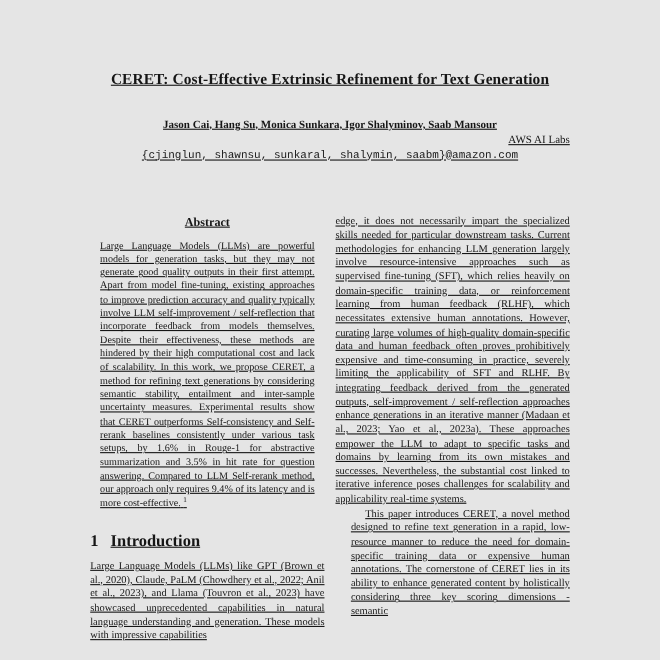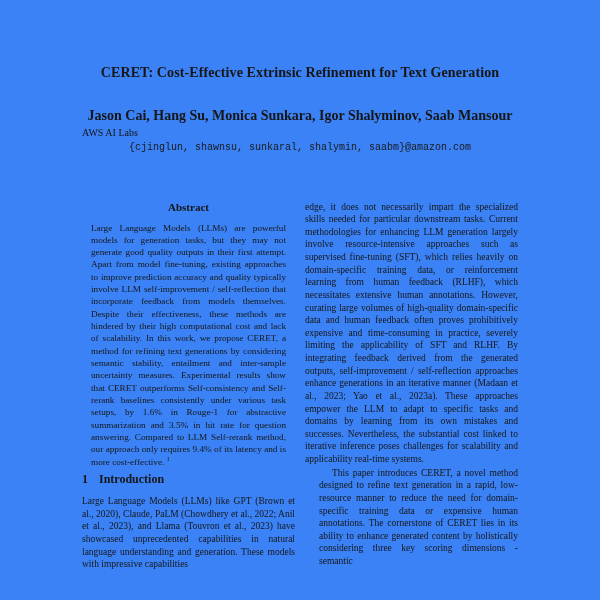--- a/index.html
+++ b/index.html
@@ -8,38 +8,39 @@
     background: #ffffff;
     color: #161616;
     font-family: "Liberation Serif", serif;
     overflow: hidden;
   }
   .page {
     width: 600px;
     height: 600px;
     padding: 64px 82px 0 82px;
     overflow: hidden;
-    background: #3b82f6;
+    background: #e5e5e5;
+    text-decoration: underline;
   }
   .title {
     font-size: 14px;
     font-weight: bold;
     text-align: center;
     line-height: 1.25;
     letter-spacing: 0.1px;
   }
   .authors {
     margin-top: 26px;
     text-align: center;
     font-weight: bold;
-    font-size: 14px;
+    font-size: 10px;
   }
   .affiliation {
     margin-top: 3px;
-    text-align: left;
+    text-align: right;
     font-size: 10px;
   }
   .emails {
     margin-top: 4px;
     text-align: center;
     font-family: "Liberation Mono", monospace;
     font-size: 10px;
     color: #1a1a1a;
   }
   .columns {
@@ -55,23 +56,23 @@
     font-size: 11px;
     margin-bottom: 9px;
   }
   .abs-body {
     font-size: 9.2px;
     line-height: 1.34;
     text-align: justify;
   }
   sup.fn { font-size: 6.5px; line-height: 0; }
   .sec-heading {
-    font-size: 12px;
+    font-size: 15px;
     font-weight: bold;
-    margin-top: 4px;
+    margin-top: 21px;
     margin-bottom: 8px;
   }
   .sec-num { display: inline-block; margin-right: 11px; }
   .body-par {
     font-size: 9.5px;
     line-height: 1.33;
     text-align: justify;
   }
   .indent { text-indent: 13px; margin-top: 1px; margin-left: 14px; }
 </style>

